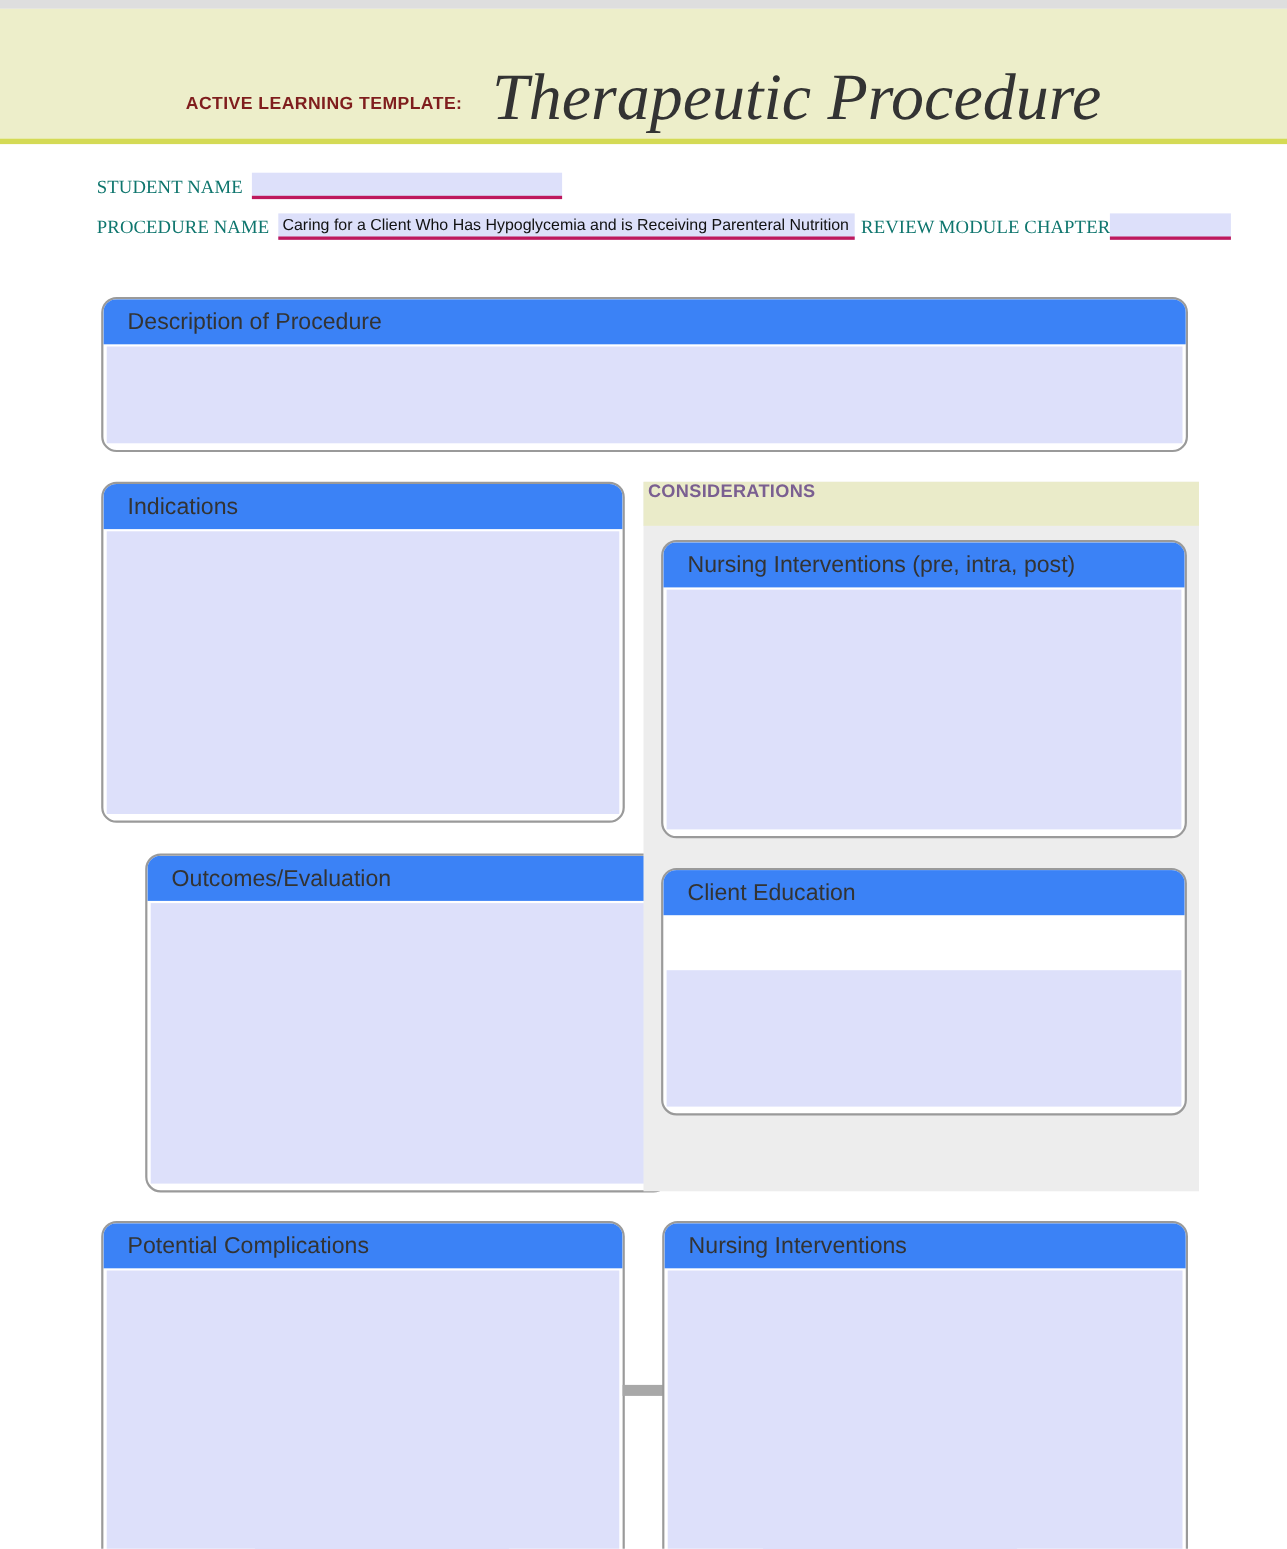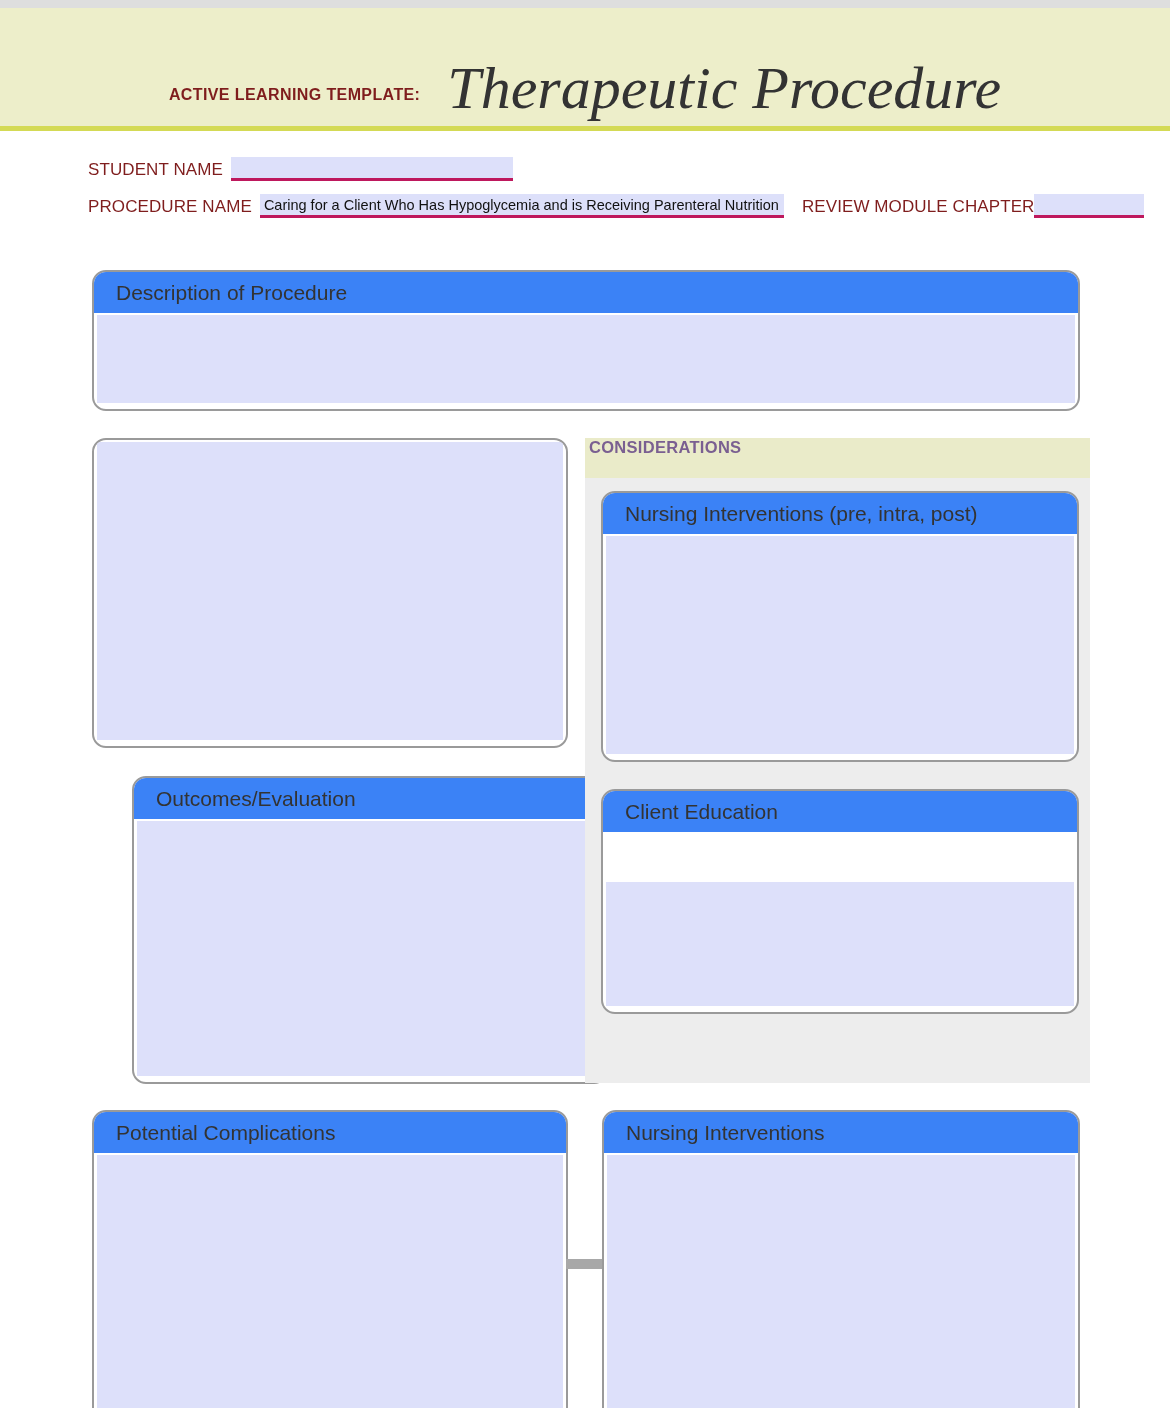--- a/index.html
+++ b/index.html
@@ -73,23 +73,23 @@
     left: 0; top: 150px;
     width: 1170px;
   }
   .form-row {
     position: relative;
     height: 31px;
     display: flex;
     align-items: flex-end;
   }
   .form-label {
-    font-family: Liberation Sans, sans-serif;
+    font-family: Liberation Serif, serif;
     font-size: 17px;
-    color: #7f1d1d;
+    color: #0f766e;
     letter-spacing: .1px;
     white-space: nowrap;
     line-height: 1;
     padding-bottom: 3px;
   }
   .field {
     background: #dde0fa;
     border-bottom: 3px solid #be185d;
     height: 24px;
     box-sizing: border-box;
@@ -102,21 +102,21 @@
     white-space: nowrap;
     overflow: hidden;
   }
 
   #row-student { left: 88px; width: 1000px; }
   #row-procedure { left: 88px; width: 1060px; margin-top: 6px; }
 
   .field-student { width: 282px; margin-left: 8px; }
   .field-procedure { width: 524px; margin-left: 8px; }
   .field-chapter { width: 110px; margin-left: 0px; }
-  .label-chapter { margin-left: 18px; }
+  .label-chapter { margin-left: 6px; }
 
   
   .box {
     position: absolute;
     border: 2px solid #9a9a9a;
     border-radius: 14px;
     background: #ffffff;
     box-sizing: border-box;
     overflow: hidden;
     display: flex;
@@ -206,20 +206,21 @@
   </div>
 
 </div>
 
 <div class="box" id="box-description">
   <div class="box-head">Description of Procedure</div>
   <div class="box-body"></div>
 </div>
 
 <div class="box" id="box-indications">
+  <div class="box-head">Indications</div>
   <div class="box-body"></div>
 </div>
 
 <div class="box" id="box-outcomes">
   <div class="box-head">Outcomes/Evaluation</div>
   <div class="box-body"></div>
 </div>
 
 <div id="considerations-panel"></div>
 <div id="considerations-header">

